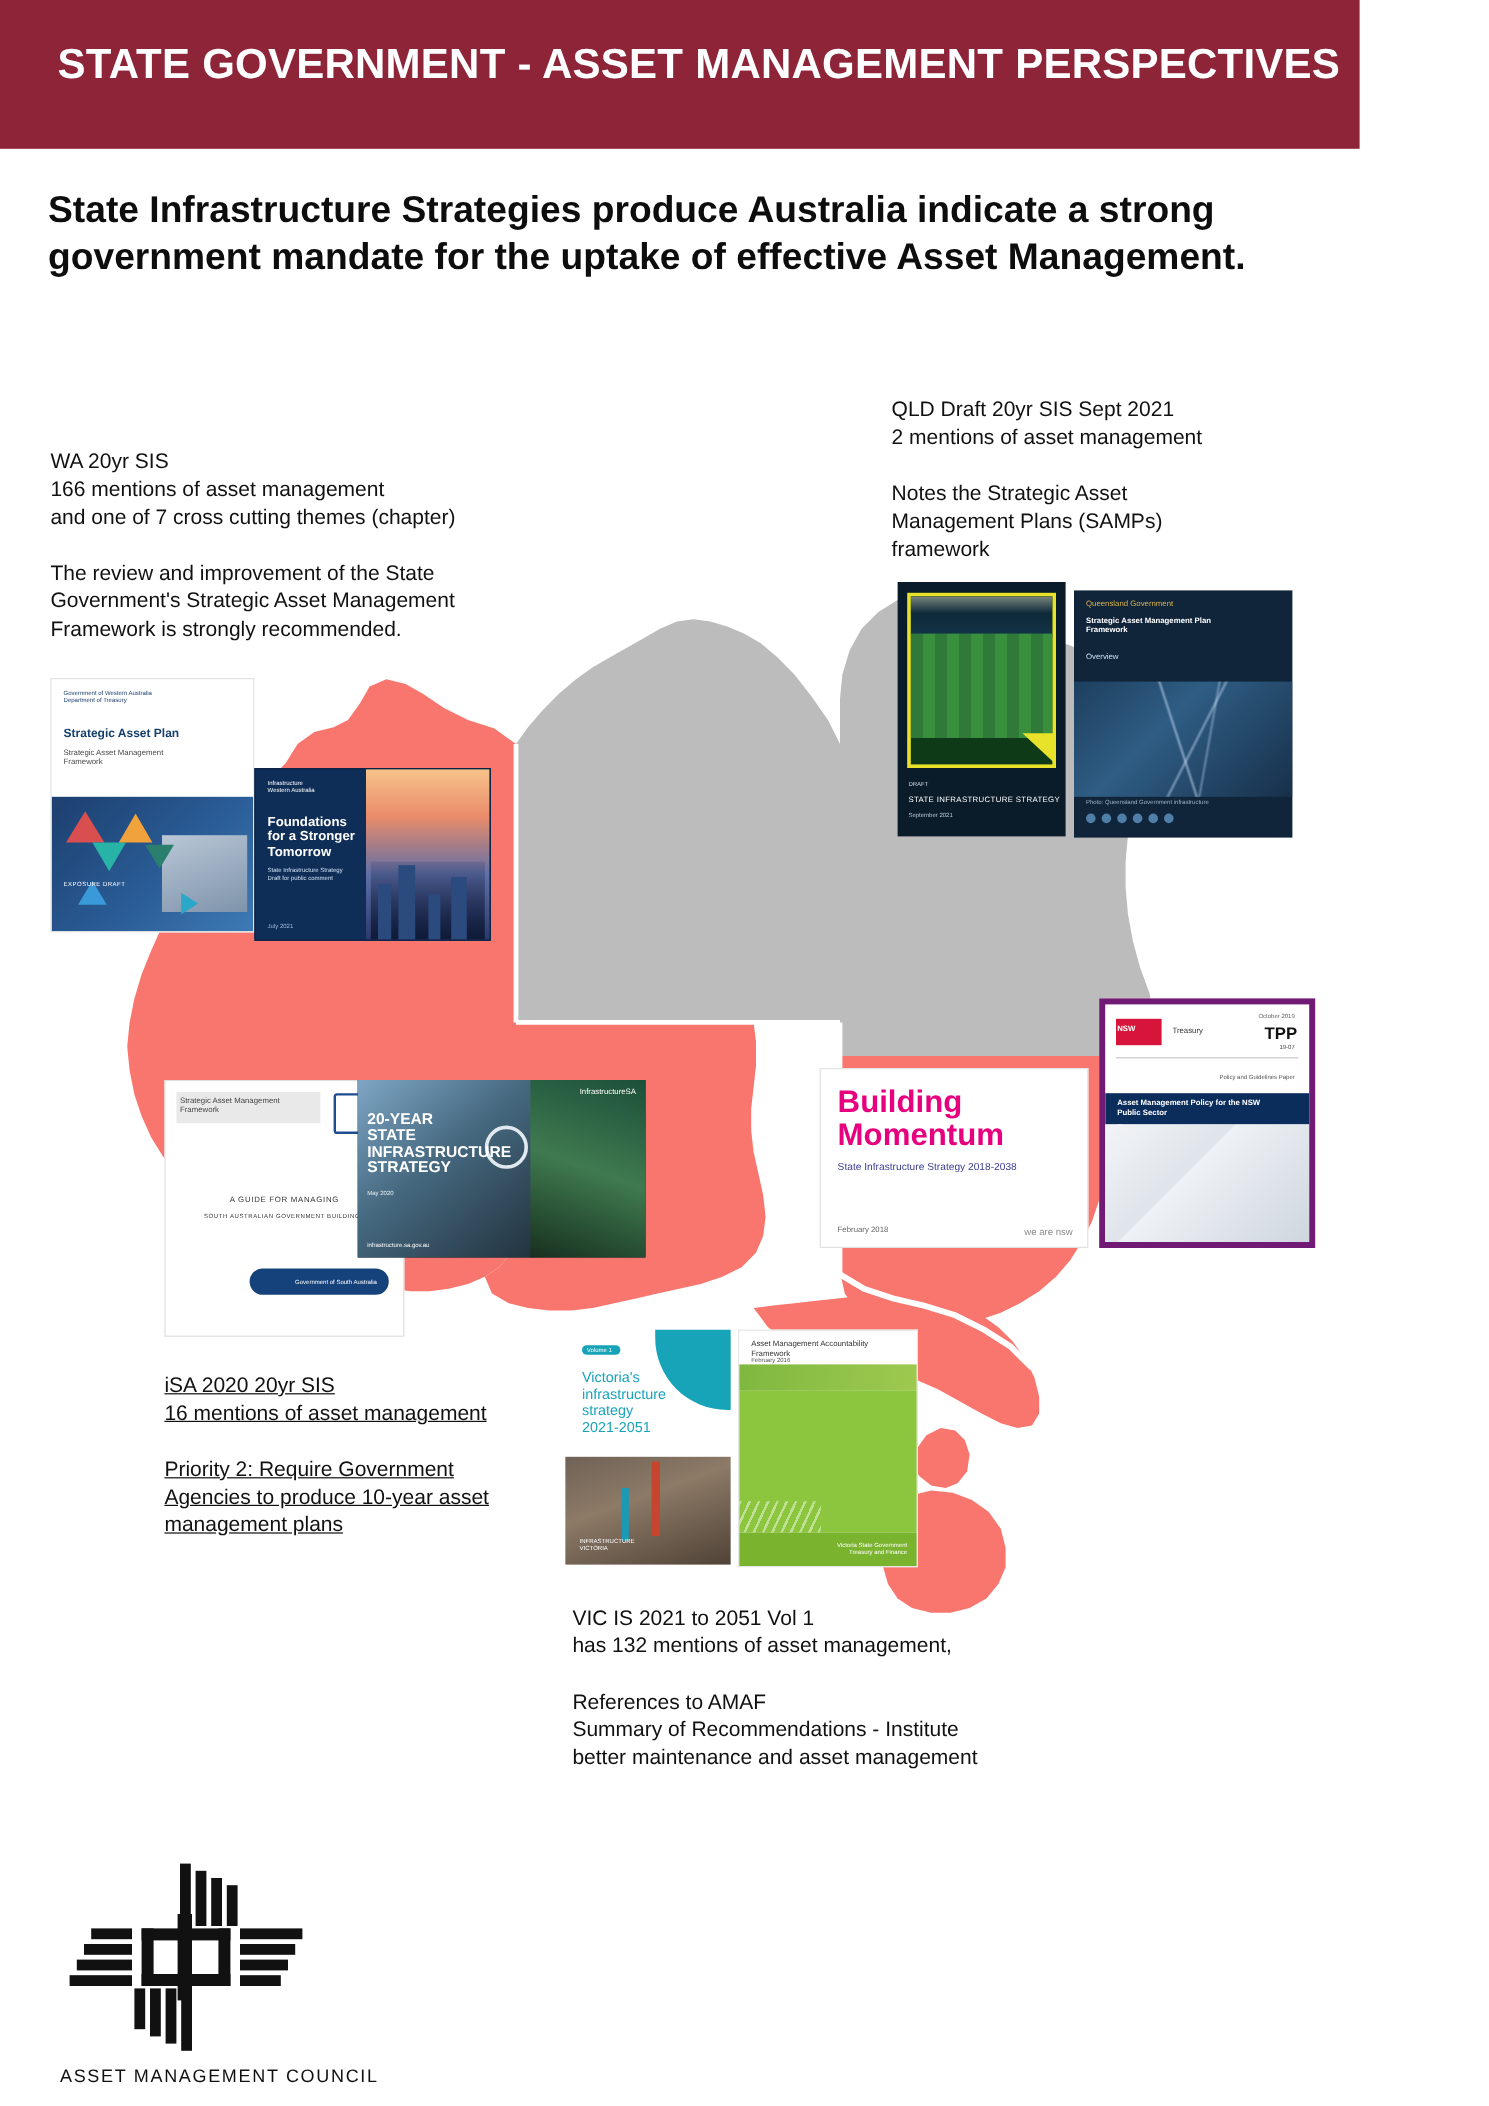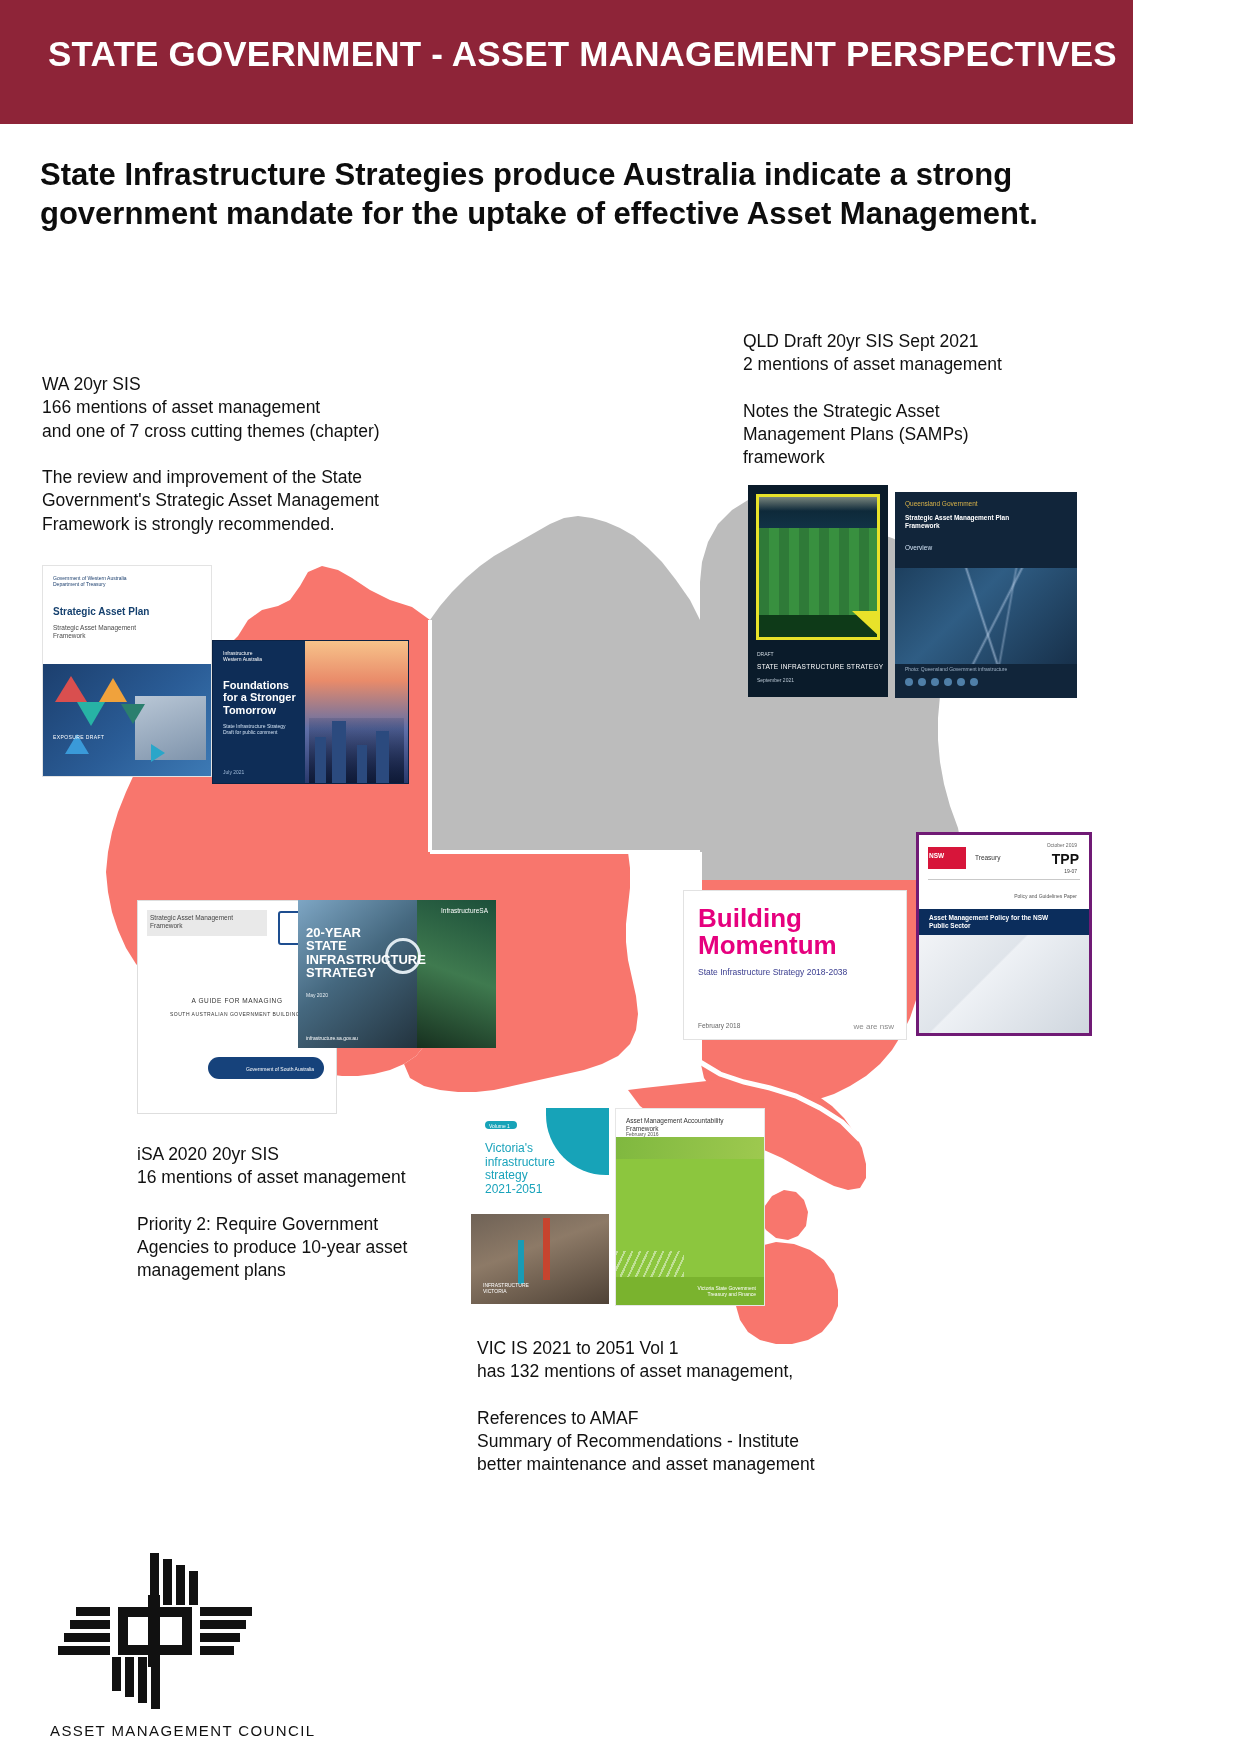--- a/index.html
+++ b/index.html
@@ -42,21 +42,21 @@
   .note{
     position:absolute;
     color:#111111;
     font-size:17.5px;
     line-height:1.33;
     white-space:pre-line;
     font-family:"Liberation Sans", sans-serif;
   }
   .note.wa{left:42px;top:373px;width:400px;}
   .note.qld{left:743px;top:330px;width:330px;}
-  .note.isa{left:137px;top:1143px;width:330px;}
+  .note.isa{left:137px;top:1143px;width:330px;text-decoration:underline;}
   .note.vic{left:477px;top:1337px;width:420px;}
   .note.nsw{left:920px;top:1043px;width:180px;}
 
   
   .cover{position:absolute;overflow:hidden;background:#fff;}
 
   .tiny{font-size:5px;line-height:1.25;font-family:"Liberation Sans",sans-serif;}
   .tiny2{font-size:6.5px;line-height:1.25;font-family:"Liberation Sans",sans-serif;}
   .tiny3{font-size:8px;line-height:1.2;font-family:"Liberation Sans",sans-serif;}
 
@@ -113,42 +113,42 @@
      background:linear-gradient(135deg,#1d3f5e 0%,#2f5d84 40%,#17304a 100%);}
   #cover-qld-samp .lines{position:absolute;left:0;bottom:34px;width:100%;height:96px;
      background:
       linear-gradient(72deg,transparent 47%,rgba(200,220,245,.5) 48%,transparent 49%),
       linear-gradient(-63deg,transparent 44%,rgba(200,220,245,.45) 45%,transparent 46%),
       linear-gradient(100deg,transparent 60%,rgba(200,220,245,.35) 61%,transparent 62%);}
   #cover-qld-samp .dots{position:absolute;left:10px;bottom:12px;display:flex;gap:5px;}
   #cover-qld-samp .dots i{width:8px;height:8px;border-radius:50%;background:#4f7fa8;display:block;}
 
   
-  #cover-nsw-tpp{left:916px;top:832px;width:170px;height:198px;background:#ffffff;border:3px solid #701a75;}
+  #cover-nsw-tpp{left:916px;top:832px;width:170px;height:198px;background:#ffffff;border:5px solid #701a75;}
   #cover-nsw-tpp .nswbox{position:absolute;left:9px;top:12px;width:38px;height:22px;background:#d7153a;}
   #cover-nsw-tpp .rule{position:absolute;left:9px;top:44px;right:9px;height:1px;background:#c9c9c9;}
   #cover-nsw-tpp .band{position:absolute;left:0;top:74px;width:100%;height:26px;background:#0b2d5c;}
   #cover-nsw-tpp .poly{position:absolute;left:0;top:100px;width:100%;bottom:0;
      background:
       linear-gradient(135deg,#f2f4f7 0%,#dfe4ea 40%,#eef1f5 41%,#cfd6de 100%),
       linear-gradient(35deg,transparent 48%,#ffffff 49%,transparent 50%);}
 
   
   #cover-nsw-bm{left:683px;top:890px;width:222px;height:148px;background:#ffffff;border:1px solid #e2e2e2;}
 
   
   #cover-sa-samf{left:137px;top:900px;width:198px;height:212px;background:#ffffff;border:1px solid #dedede;}
   #cover-sa-samf .grey{position:absolute;left:9px;top:9px;width:120px;height:26px;background:#e9e9e9;}
   #cover-sa-samf .dpti{position:absolute;right:12px;top:10px;width:42px;height:30px;
      border:2px solid #1d4d8f;border-radius:3px;}
   #cover-sa-samf .badge{position:absolute;right:12px;bottom:34px;width:116px;height:22px;
      background:#16427b;border-radius:11px;}
 
   
-  #cover-sa-sis{left:298px;top:900px;width:198px;height:148px;background:#123;}
+  #cover-sa-sis{left:298px;top:900px;width:198px;height:148px;background:#123;padding-left:42px;}
   #cover-sa-sis .photoL{position:absolute;left:0;top:0;width:62%;height:100%;
      background:linear-gradient(140deg,#7ea6c4 0%,#45687f 45%,#22323d 100%);}
   #cover-sa-sis .photoR{position:absolute;right:0;top:0;width:40%;height:100%;
      background:linear-gradient(200deg,#1c4f3a 0%,#3f7a4f 50%,#17301f 100%);}
   #cover-sa-sis .mag{position:absolute;left:44%;top:26%;width:30px;height:30px;
      border:3px solid #dfe9ef;border-radius:50%;}
 
   
   #cover-vic-is{left:471px;top:1108px;width:138px;height:196px;background:#ffffff;}
   #cover-vic-is .teal{position:absolute;right:0;top:0;width:46%;height:34%;

